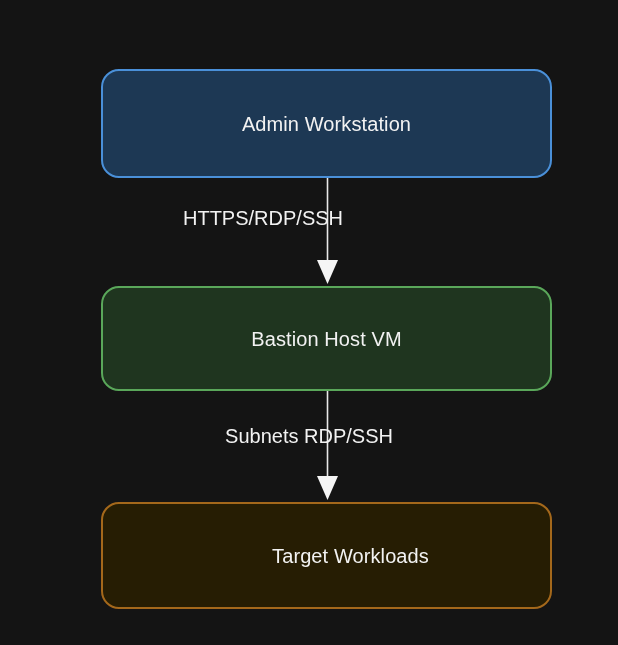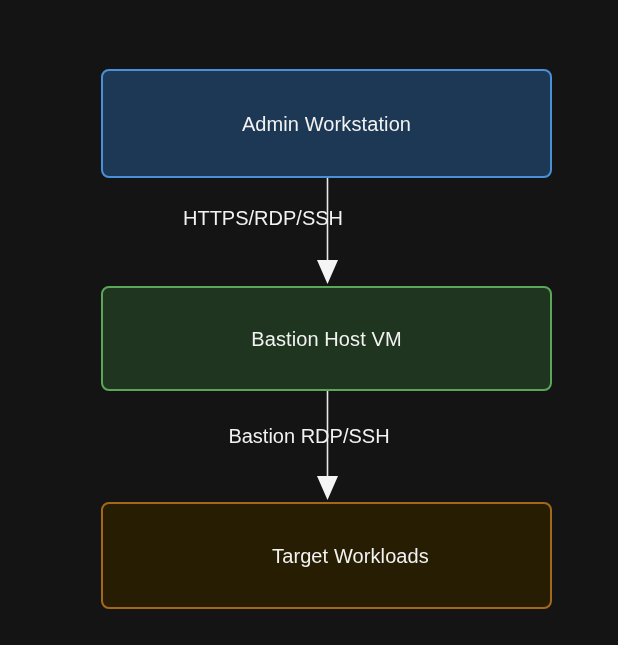--- a/index.html
+++ b/index.html
@@ -16,21 +16,21 @@
   #diagram {
     position: relative;
     width: 618px;
     height: 645px;
   }
 
   
   .node {
     position: absolute;
     box-sizing: border-box;
-    border-radius: 8px;
+    border-radius: 18px;
     border-width: 2px;
     border-style: solid;
     display: flex;
     flex-direction: row;
     align-items: center;
     justify-content: center;
     text-align: center;
     color: #f2f2f2;
     font-size: 20px;
     line-height: 28px;
@@ -112,21 +112,21 @@
     </g>
 
     <g>
       <line x1="327.5" y1="391" x2="327.5" y2="479" stroke="#e8e8e8" stroke-width="1.6"></line>
       <polygon points="327.5,500 317,476 338,476" fill="#f5f5f5"></polygon>
     </g>
   </svg>
 
   <div class="edge-label" id="label-edge-1">HTTPS/RDP/SSH</div>
 
-  <div class="edge-label" id="label-edge-2">Bastion RDP/SSH</div>
+  <div class="edge-label" id="label-edge-2">Subnets RDP/SSH</div>
 
   <div class="node" id="node-admin">
     <span class="line1">Admin Workstation</span>
   </div>
 
   <div class="node" id="node-bastion">
     <span class="line1">Bastion Host VM</span>
   </div>
 
   <div class="node" id="node-target">

